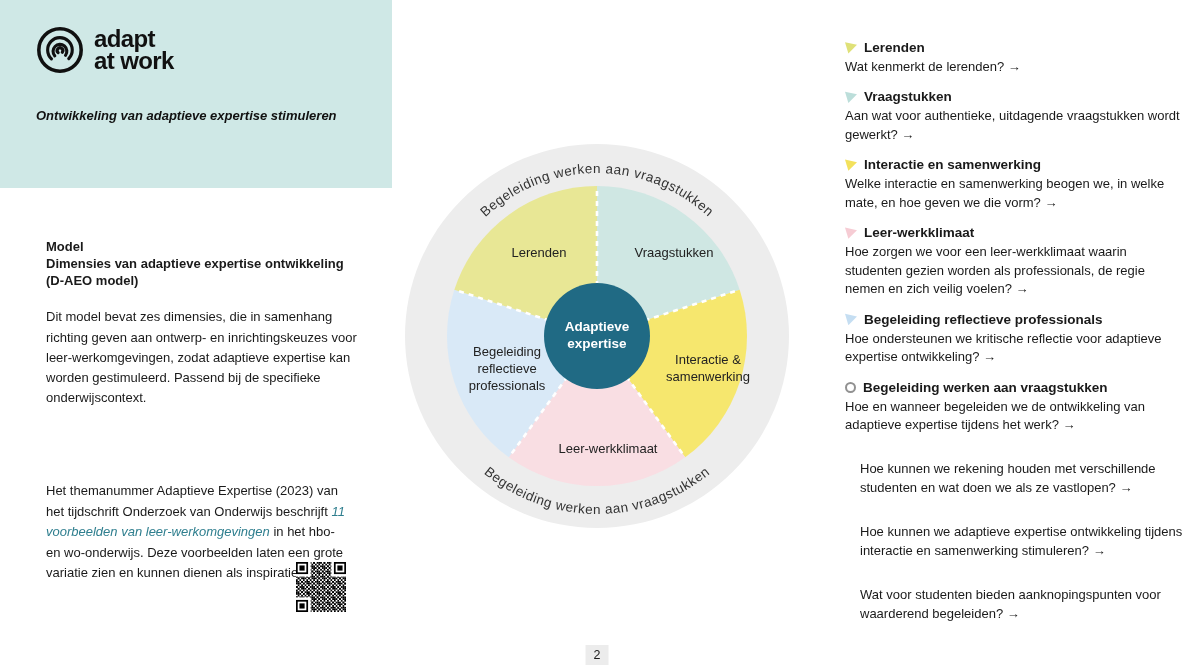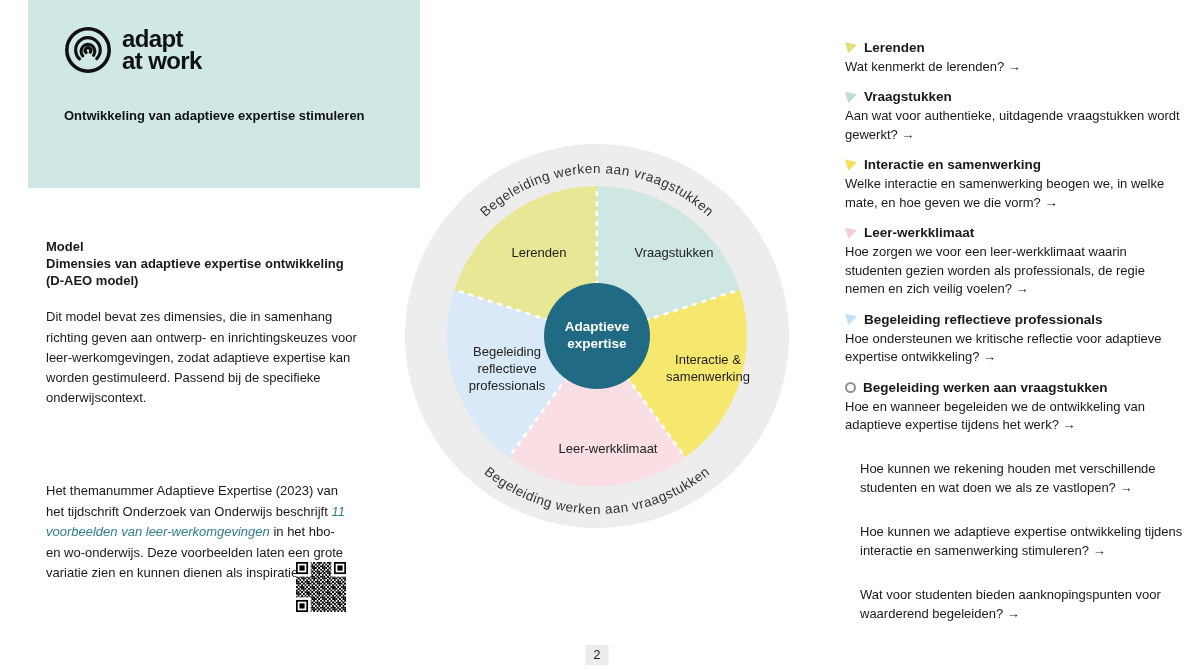--- a/index.html
+++ b/index.html
@@ -5,25 +5,25 @@
   * { margin:0; padding:0; box-sizing:border-box; }
   html,body { width:1194px; height:670px; }
   body {
     font-family:"Liberation Sans", sans-serif;
     background:#ffffff;
     color:#1a1a1a;
   }
   .page { position:relative; width:1194px; height:670px; overflow:hidden; background:#fff; }
 
   
-  .teal-header { position:absolute; left:0; top:0; width:392px; height:188px;margin-left:28px; }
+  .teal-header { position:absolute; left:0; top:0; width:392px; height:188px; }
   .logo { position:absolute; left:36px; top:26px; display:flex; align-items:center; gap:10px; }
   .logo-icon { width:48px; height:48px; }
   .logo-text { font-weight:bold; font-size:24px; line-height:0.92; letter-spacing:-0.6px; color:#111; }
-  .tagline { position:absolute; left:36px; top:108px; font-size:13px; font-weight:bold; color:#111; }
+  .tagline { position:absolute; left:36px; top:108px; font-size:13px; font-weight:bold; color:#111;font-style:italic; }
 
   .model-block { position:absolute; left:46px; top:238px; width:322px; }
   .model-heading { font-size:13px; font-weight:bold; line-height:1.32; }
   .model-body { margin-top:18px; font-size:13px; line-height:1.55; }
 
   .footer-note { position:absolute; left:46px; top:481px; width:306px; font-size:13px; line-height:1.58; }
   .journal-link { font-style:italic; text-decoration:none; cursor:pointer; }
   .qr { position:absolute; left:296px; top:562px; width:50px; height:50px; }
 
   

